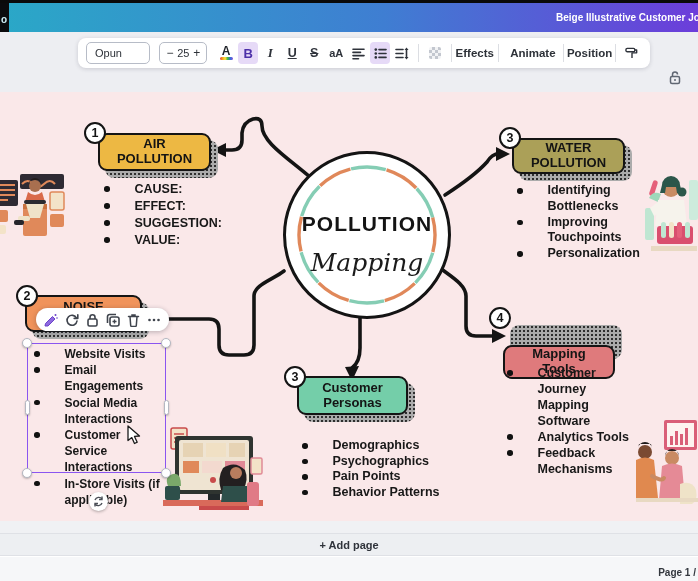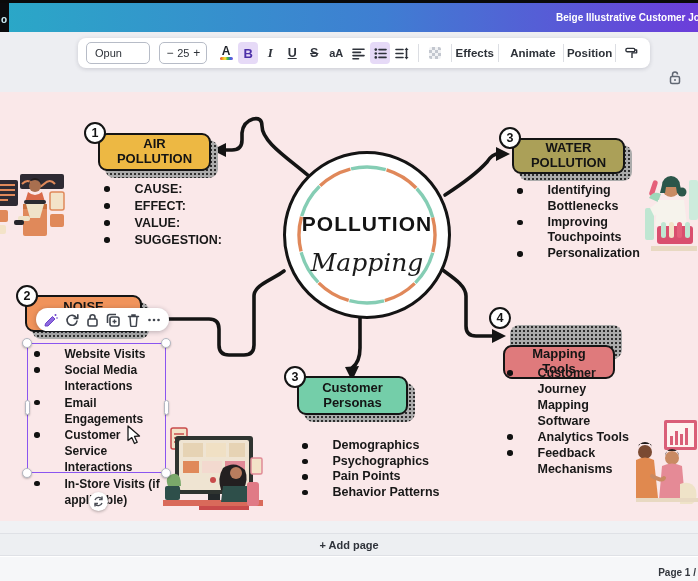--- a/index.html
+++ b/index.html
@@ -318,45 +318,45 @@
       <li>
           <i class="dot"></i>
           <span>CAUSE:</span>
         </li>
       <li>
           <i class="dot"></i>
           <span>EFFECT:</span>
         </li>
       <li>
           <i class="dot"></i>
+          <span>SUGGESTION:</span>
+        </li>
+      <li>
+          <i class="dot"></i>
           <span>VALUE:</span>
-        </li>
-      <li>
-          <i class="dot"></i>
-          <span>SUGGESTION:</span>
         </li>
     </ul>
 
     <div class="node-shadow" style="left:32px; top:210px; width:117px; height:37px;"></div>
     <div class="node-box" style="left: 25px; top: 203px; width: 117px; height: 37px; align-items: flex-start; padding-top: 3px; background: rgb(240, 147, 91);">
       <span>NOISE</span>
     </div>
     <div class="badge" style="left:16px; top:193px;">2</div>
     <ul class="blist noise" style="left:34px; top:254px; width:126px; line-height:16.2px;">
       <li>
           <i class="dot"></i>
           <span>Website Visits</span>
         </li>
       <li>
           <i class="dot"></i>
+          <span>Email Engagements</span>
+        </li>
+      <li>
+          <i class="dot"></i>
           <span>Social Media Interactions</span>
-        </li>
-      <li>
-          <i class="dot"></i>
-          <span>Email Engagements</span>
         </li>
       <li>
           <i class="dot"></i>
           <span>Customer Service Interactions</span>
         </li>
       <li>
           <i class="dot"></i>
           <span>In-Store Visits (if applicable)</span>
         </li>
     </ul>

